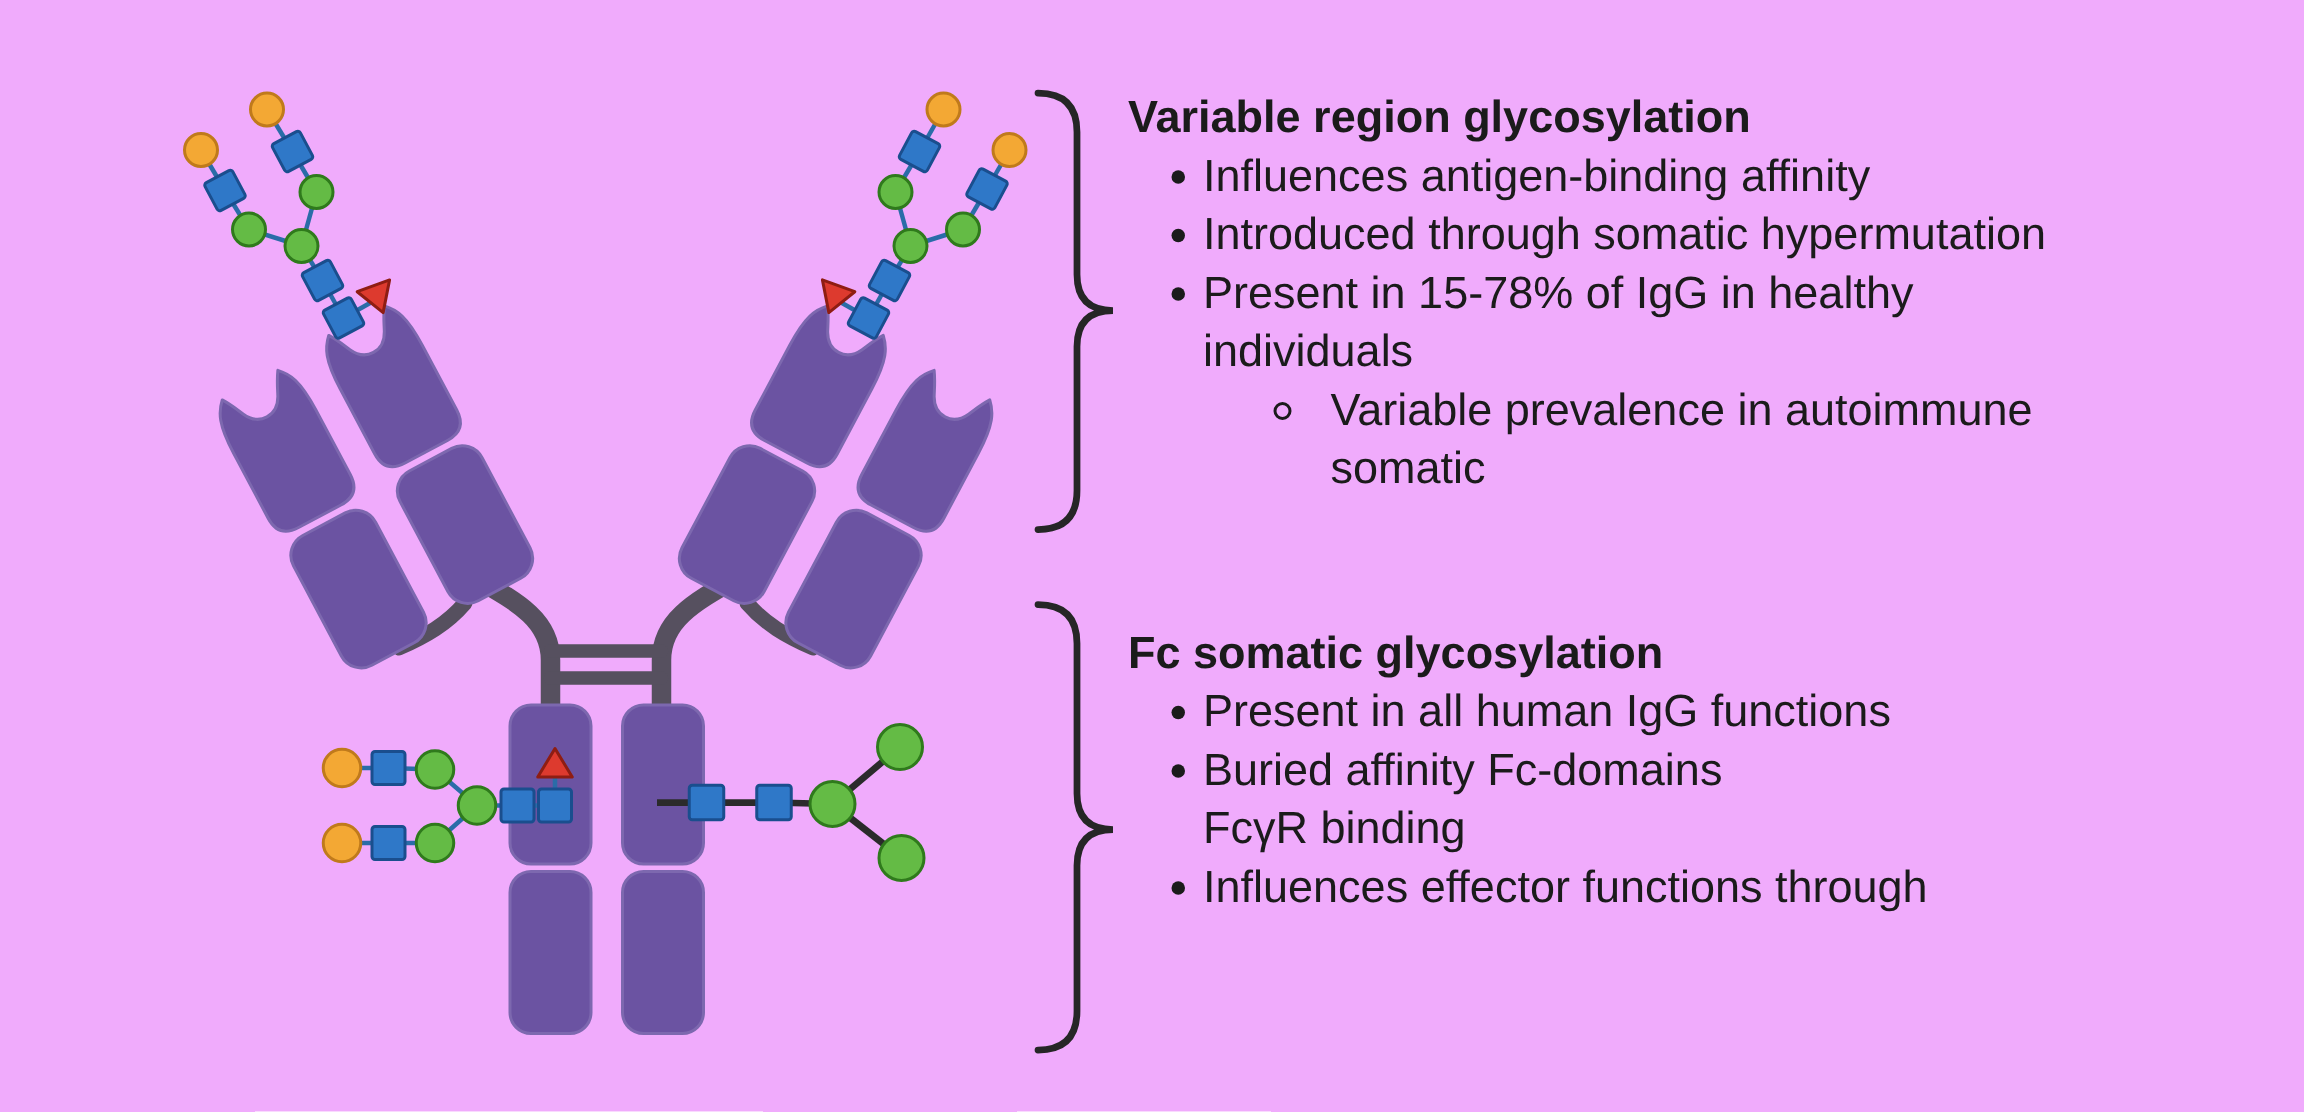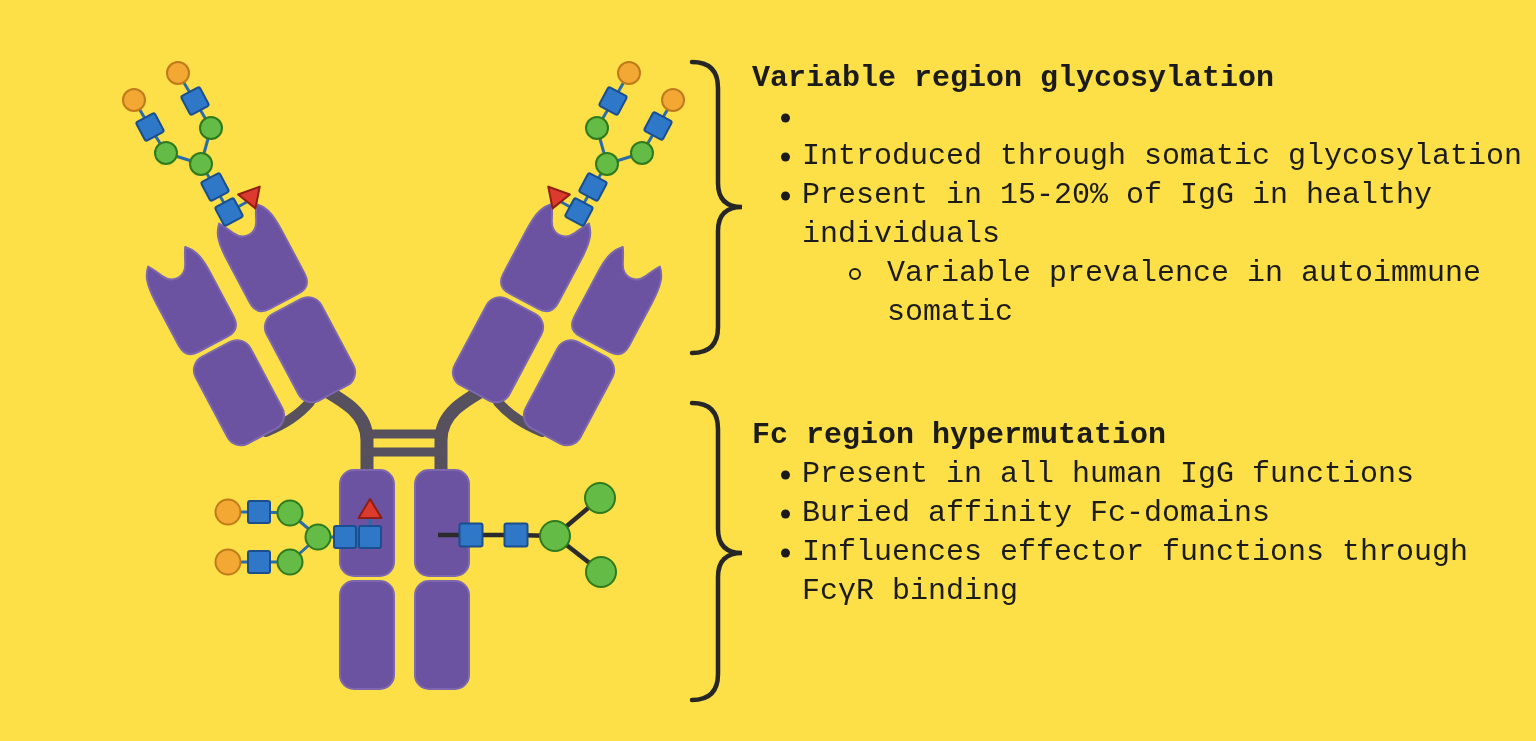--- a/index.html
+++ b/index.html
@@ -1,21 +1,21 @@
 <!DOCTYPE html>
 <html style="--ink: #262626; --text: #1b1b1b; --purple: #6B53A2; --purple_edge: #7D68AF; --hinge: #56505F; --gal: #F3A834; --gal_edge: #C07A1B; --glcnac: #2F78C8; --glcnac_edge: #1A4E8E; --man: #64BB45; --man_edge: #2F7A1C; --fuc: #DD3A2E; --fuc_edge: #8F1D12; --line_blue: #2A6CA8; --line_dark: #2B2B2B;"><head>
 <meta charset="utf-8">
 <style>
   html,body{margin:0;padding:0;background:#ffffff;}
   .canvas{
     position:relative;
     width:1536px;height:741px;
-    background:#fde047;
+    background:#f0abfc;
     overflow:hidden;
-    font-family:Liberation Mono, monospace;
+    font-family:Liberation Sans, sans-serif;
     color:var(--text,#1b1b1b);
   }
   svg.diagram{position:absolute;left:0;top:0;}
   .domain{fill:var(--purple,#6B53A2);stroke:var(--purple_edge,#7D68AF);stroke-width:2;stroke-linejoin:round;}
   .hinge{stroke:var(--hinge,#56505F);fill:none;stroke-linecap:round;stroke-linejoin:round;}
   .brace{stroke:var(--ink,#262626);fill:none;stroke-width:4.5;stroke-linecap:round;}
   .gal{fill:var(--gal,#F3A834);stroke:var(--gal_edge,#C07A1B);stroke-width:2;}
   .man{fill:var(--man,#64BB45);stroke:var(--man_edge,#2F7A1C);stroke-width:2;}
   .glcnac{fill:var(--glcnac,#2F78C8);stroke:var(--glcnac_edge,#1A4E8E);stroke-width:2;}
   .fuc{fill:var(--fuc,#DD3A2E);stroke:var(--fuc_edge,#8F1D12);stroke-width:2;stroke-linejoin:round;}
@@ -163,32 +163,32 @@
         </g>
       </g>
 
     <path class="brace" d="M 692 62 Q 718 62 718 88 L 718 183 Q 718 207 742 207 Q 718 207 718 231 L 718 327 Q 718 353 692 353"></path>
     <path class="brace" d="M 692 403 Q 718 403 718 429 L 718 529 Q 718 553 742 553 Q 718 553 718 577 L 718 674 Q 718 700 692 700"></path>
   </svg>
 
   <div class="textblock" id="sec-variable">
     <div class="heading">Variable region glycosylation</div>
     <div>
-        <div class="row lvl1"><span class="mk mk-disc"></span></div>
-        <div class="row lvl1"><span class="mk mk-disc"></span><span class="txt">Introduced through somatic glycosylation</span></div>
-        <div class="row lvl1"><span class="mk mk-disc"></span><span class="txt">Present in 15-20% of IgG in healthy</span></div>
+        <div class="row lvl1"><span class="mk mk-disc"></span><span class="txt">Influences antigen-binding affinity</span></div>
+        <div class="row lvl1"><span class="mk mk-disc"></span><span class="txt">Introduced through somatic hypermutation</span></div>
+        <div class="row lvl1"><span class="mk mk-disc"></span><span class="txt">Present in 15-78% of IgG in healthy</span></div>
         <div class="row lvl1"><span class="txt">individuals</span></div>
         <div class="row lvl2"><span class="mk mk-circle"></span><span class="txt">Variable prevalence in autoimmune</span></div>
         <div class="row lvl2"><span class="txt">somatic</span></div>
       </div>
   </div>
 
   <div class="textblock" id="sec-fc">
-    <div class="heading">Fc region hypermutation</div>
+    <div class="heading">Fc somatic glycosylation</div>
     <div>
         <div class="row lvl1"><span class="mk mk-disc"></span><span class="txt">Present in all human IgG functions</span></div>
         <div class="row lvl1"><span class="mk mk-disc"></span><span class="txt">Buried affinity Fc-domains</span></div>
+        <div class="row lvl1"><span class="txt">FcγR binding</span></div>
         <div class="row lvl1"><span class="mk mk-disc"></span><span class="txt">Influences effector functions through</span></div>
-        <div class="row lvl1"><span class="txt">FcγR binding</span></div>
       </div>
   </div>
 
 </div>
 
 </body></html>

